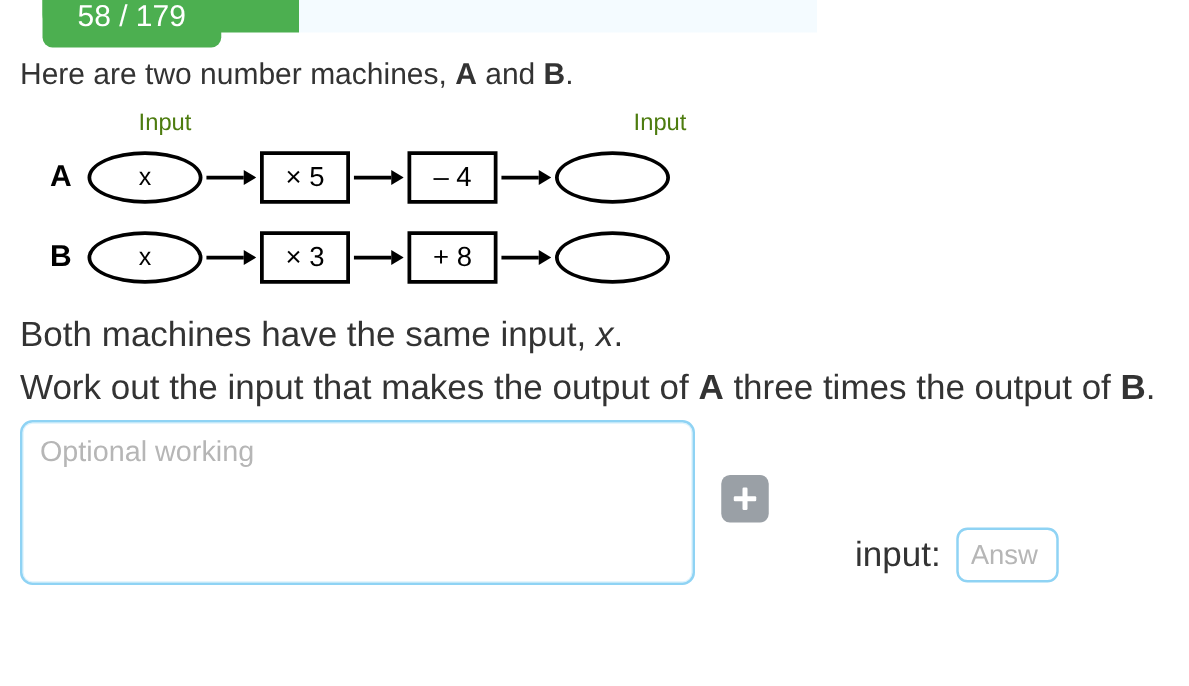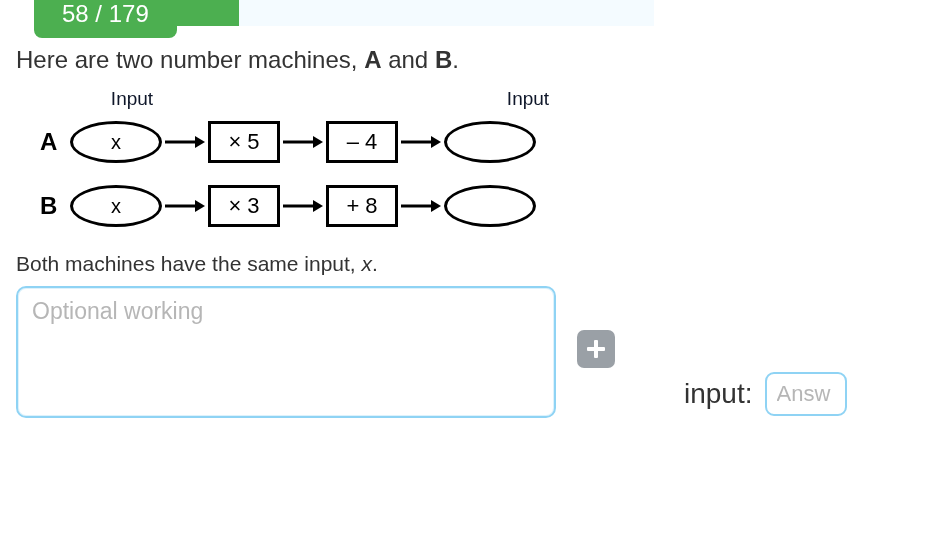--- a/index.html
+++ b/index.html
@@ -42,21 +42,21 @@
       color: #333;
       margin-bottom: 14px;
     }
     .diagram {
       margin-left: 24px;
       margin-bottom: 18px;
     }
     .header-row {
       display: flex;
       font-size: 19px;
-      color: #0f172a;
+      color: #4d7c0f;
       margin-bottom: 4px;
     }
     .header-input { width: 100px; text-align: center; margin-left: 42px; }
     .header-output { width: 100px; text-align: center; margin-left: 296px; }
     .machine-row {
       display: flex;
       align-items: center;
       height: 56px;
       margin-bottom: 8px;
     }
@@ -86,21 +86,21 @@
       font-size: 22px;
     }
     .arrow {
       display: flex;
       align-items: center;
       width: 46px;
       justify-content: center;
     }
     .arrow svg { display: block; }
     .body-text {
-      font-size: 21px;
+      font-size: 28px;
       color: #333;
       margin-bottom: 10px;
     }
     .italic-x { font-style: italic; }
     .working-row {
       display: flex;
       align-items: flex-start;
       gap: 21px;
       margin-top: 8px;
     }
@@ -234,20 +234,23 @@
           </svg>
         </div>
       <div class="oval oval-empty"></div>
     </div>
   </div>
 
   <p class="body-text">
     <span>Both machines have the same input, </span><span class="italic-x">x</span><span>.</span>
   </p>
 
+  <p class="body-text">
+    <span>Work out the input that makes the output of </span><b>A</b><span> three times the output of </span><b>B</b><span>.</span>
+  </p>
 
   <div class="working-row">
     <textarea class="working-area" placeholder="Optional working" style=""></textarea>
     <div class="plus-btn">
       <svg width="22" height="22" viewBox="0 0 22 22">
           <rect x="9" y="2" width="4" height="18" rx="1"></rect>
           <rect x="2" y="9" width="18" height="4" rx="1"></rect>
         </svg>
     </div>
     <div class="answer-group">

